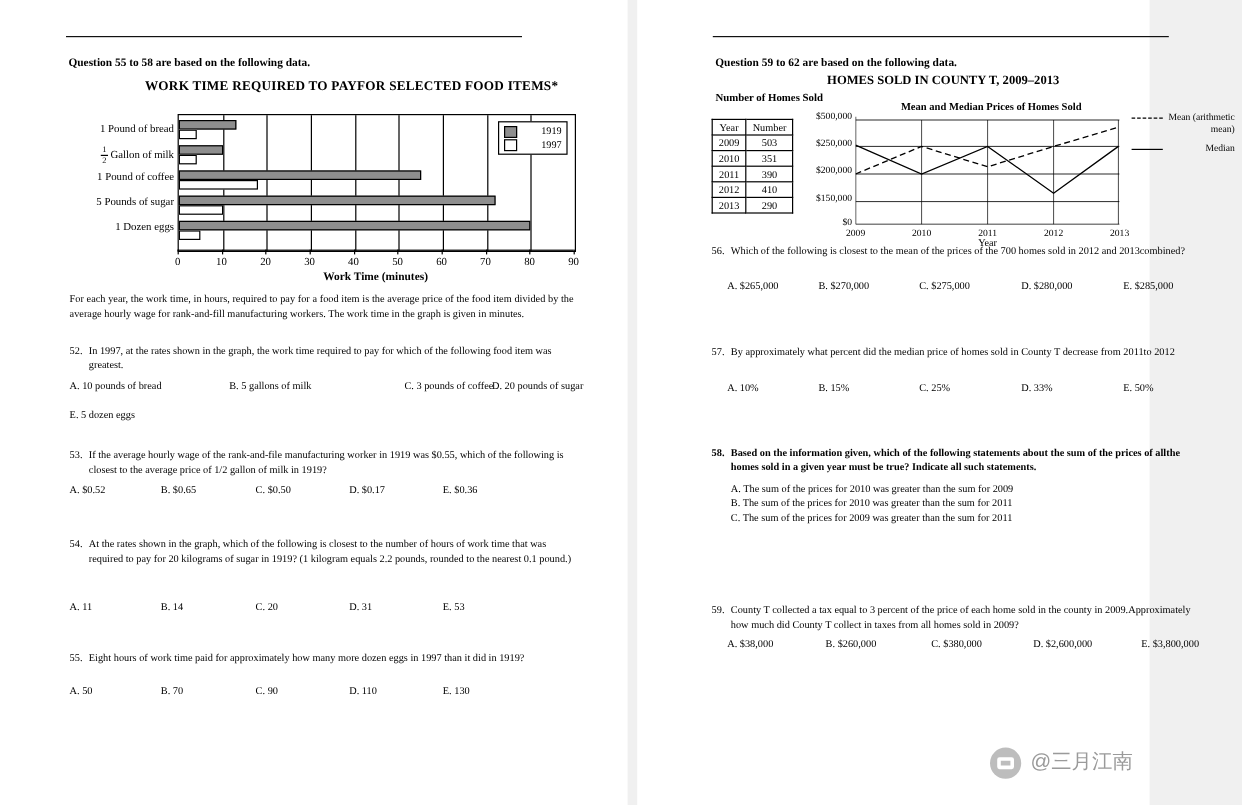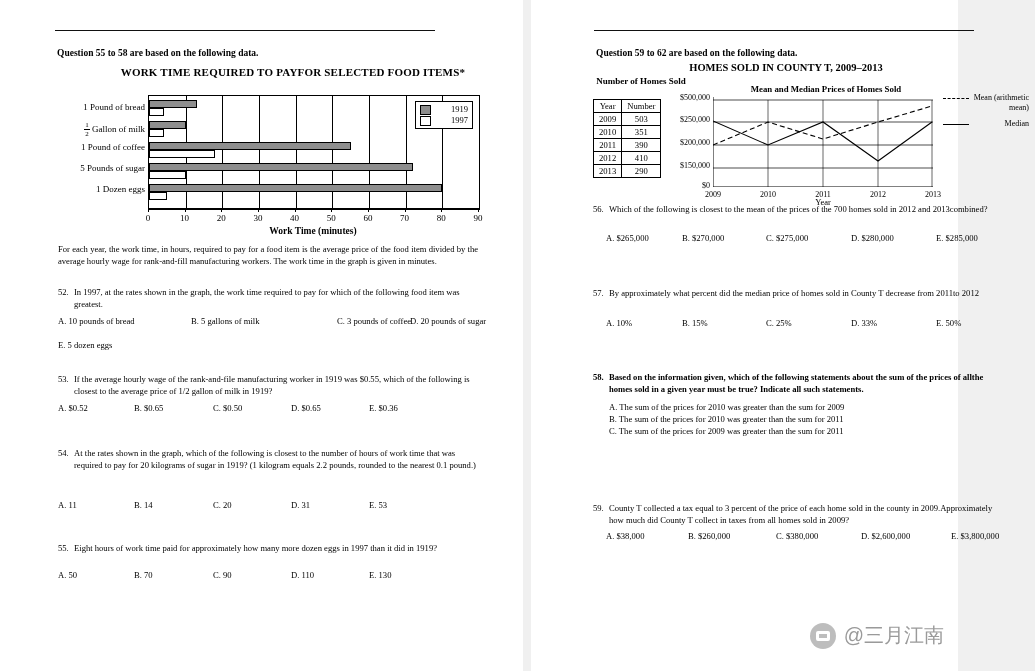--- a/index.html
+++ b/index.html
@@ -66,21 +66,21 @@
   .ln-title{position:absolute;left:180px;top:84px;width:230px;text-align:center;font-size:8.8px;font-weight:bold;}
   .ln-box{position:absolute;left:182px;top:97px;width:220px;height:90px;}
   .ln-ylab{position:absolute;right:100%;margin-right:3px;font-size:8px;white-space:nowrap;transform:translateY(-50%);}
   .ln-xlab{position:absolute;top:100%;margin-top:3px;font-size:8px;transform:translateX(-50%);}
   .ln-xtitle{position:absolute;left:182px;top:197px;width:220px;text-align:center;font-size:8.5px;}
   .ln-legend{position:absolute;left:412px;top:93px;font-size:8px;line-height:10px;width:86px;}
   .ln-legend .lrow{position:relative;padding-left:30px;margin-bottom:6px;text-align:right;}
   .ln-legend .lkey{position:absolute;left:0;top:5px;width:26px;height:0;border-top:1px solid #000;}
   .ln-legend .lkey.dash{border-top-style:dashed;}
 
-  .wm{position:absolute;right:14px;bottom:22px;display:flex;align-items:flex-end;gap:8px;color:#9a9a9a;font-size:20px;font-family:"Liberation Sans",sans-serif;}
+  .wm{position:absolute;right:14px;bottom:22px;display:flex;align-items:flex-start;gap:8px;color:#9a9a9a;font-size:17px;font-family:"Liberation Sans",sans-serif;}
   .wm-logo{width:26px;height:26px;border-radius:50%;background:#bdbdbd;position:relative;}
   .wm-logo:after{content:"";position:absolute;left:6px;top:8px;width:14px;height:10px;border:3px solid #fff;border-radius:2px;box-sizing:border-box;}
 </style>
 </head>
 <body>
 
 <div class="page" id="page-left">
   <div class="sheet">
     <div class="rule l-rule"></div>
     <div class="l-head">Question 55 to 58 are based on the following data.</div>
@@ -175,21 +175,21 @@
     </div>
 
     <div class="q" style="left:58px;top:374px;width:418px;">
       <span class="num">53.</span>
       <span class="txt">If the average hourly wage of the rank-and-file manufacturing worker in 1919 was $0.55, which of the following is closest to the average price of 1/2 gallon of milk in 1919?</span>
     </div>
     <div class="choices" style="left:58px;top:403px;width:420px;">
       <span style="left:0;">A. $0.52</span>
       <span style="left:76px;">B. $0.65</span>
       <span style="left:155px;">C. $0.50</span>
-      <span style="left:233px;">D. $0.65</span>
+      <span style="left:233px;">D. $0.17</span>
       <span style="left:311px;">E. $0.36</span>
     </div>
 
     <div class="q" style="left:58px;top:448px;width:418px;">
       <span class="num">54.</span>
       <span class="txt">At the rates shown in the graph, which of the following is closest to the number of hours of work time that was required to pay for 20 kilograms of sugar in 1919? (1 kilogram equals 2.2 pounds, rounded to the nearest 0.1 pound.)</span>
     </div>
     <div class="choices" style="left:58px;top:500px;width:420px;">
       <span style="left:0;">A. 11</span>
       <span style="left:76px;">B. 14</span>

